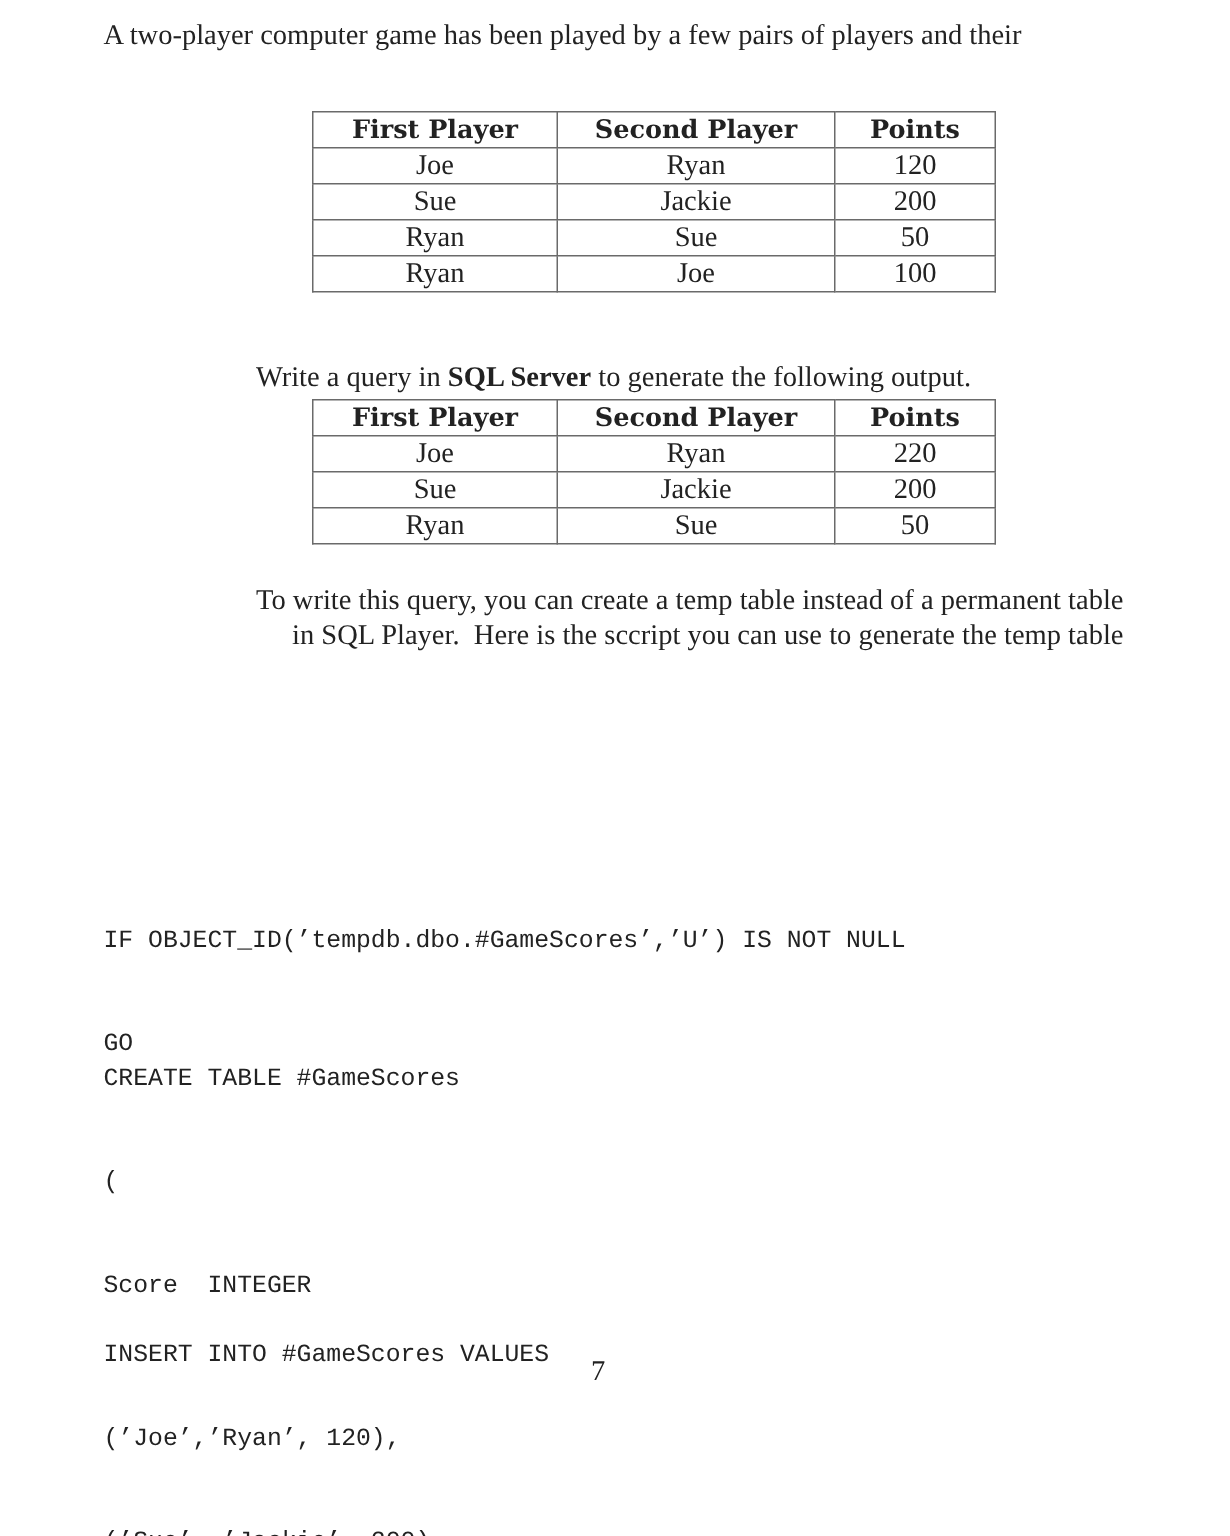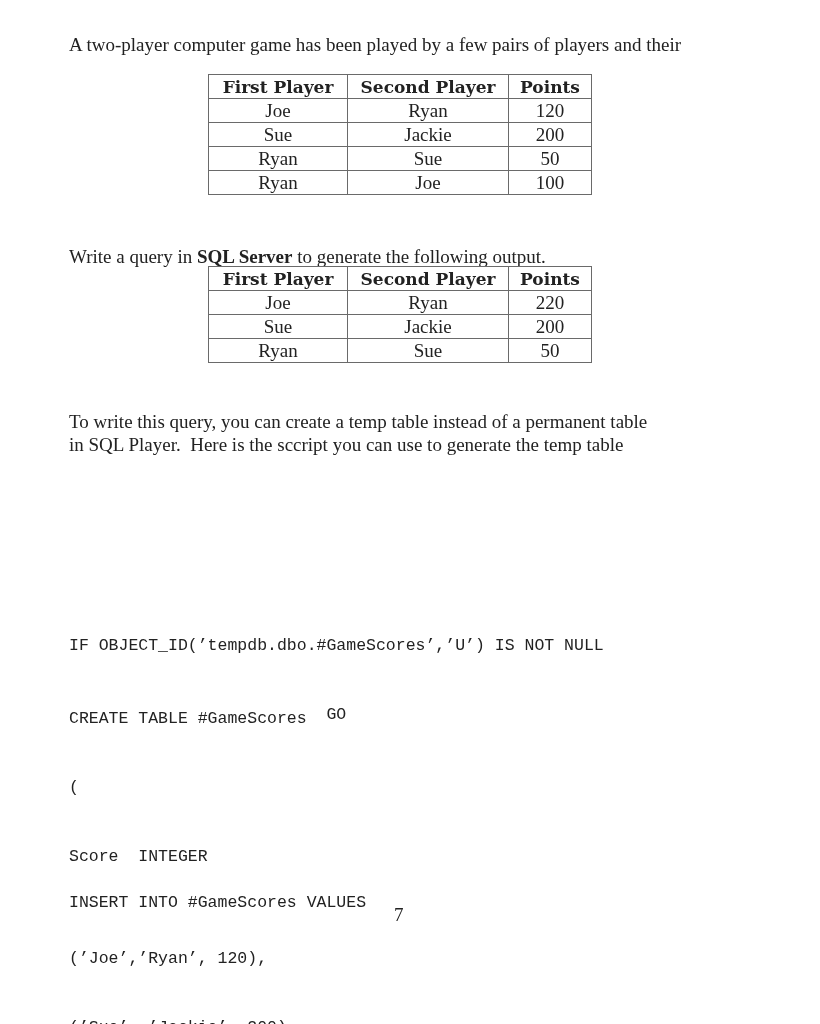--- a/index.html
+++ b/index.html
@@ -16,35 +16,34 @@
       font-family: "DejaVu Serif", "Liberation Serif", serif;
     }
     .para {
       position: absolute;
       left: 69px;
       width: 680px;
       font-family: "Liberation Serif", "DejaVu Serif", serif;
       font-size: 19px;
       line-height: 23px;
       color: #222;
-      margin-top: 21px;
     }
     .para b { font-weight: bold; }
     table.data {
       position: absolute;
       left: 208px;
       border-collapse: collapse;
       font-family: "Liberation Serif", "DejaVu Serif", serif;
       font-size: 19px;
       color: #222;
     }
     table.data th, table.data td {
       border: 1px solid #6a6a6a;
       text-align: center;
-      padding: 0 8px;
+      padding: 0 20px;
       height: 23px;
       line-height: 22px;
       font-weight: normal;
     }
     table.data th {
       font-weight: bold;
       font-family: "DejaVu Serif", "Liberation Serif", serif;
       font-size: 17px;
     }
     table.data .c1 { width: 122px; }
@@ -101,21 +100,21 @@
       <td>50</td>
     </tr>
     <tr>
       <td>Ryan</td>
       <td>Joe</td>
       <td>100</td>
     </tr>
   </tbody>
 </table>
 
-<div class="para" style="top:224px;">
+<div class="para" style="top:240px;text-align:center;">
   <span>Write a query in </span><b>SQL Server</b><span> to generate the following output.</span>
 </div>
 
 <table class="data" style="top:266px;">
   <thead>
     <tr>
       <th class="c1">First Player</th>
       <th class="c2">Second Player</th>
       <th class="c3">Points</th>
     </tr>
@@ -132,26 +131,26 @@
       <td>200</td>
     </tr>
     <tr>
       <td>Ryan</td>
       <td>Sue</td>
       <td>50</td>
     </tr>
   </tbody>
 </table>
 
-<div class="para" style="top:389px;">
+<div class="para" style="top:389px;text-align:right;">
   <div style="white-space:pre;">To write this query, you can create a temp table instead of a permanent table</div>
   <div style="white-space:pre;">in SQL Player.  Here is the sccript you can use to generate the temp table</div>
 </div>
 
-<div class="code" style="top:588px;text-align:center;">
+<div class="code" style="top:569px;">
   <div>IF OBJECT_ID(’tempdb.dbo.#GameScores’,’U’) IS NOT NULL</div>
   <div>GO</div>
 </div>
 
 <div class="code" style="top:661px;">
   <div>CREATE TABLE #GameScores</div>
   <div>(</div>
   <div>Score  INTEGER</div>
   
   

